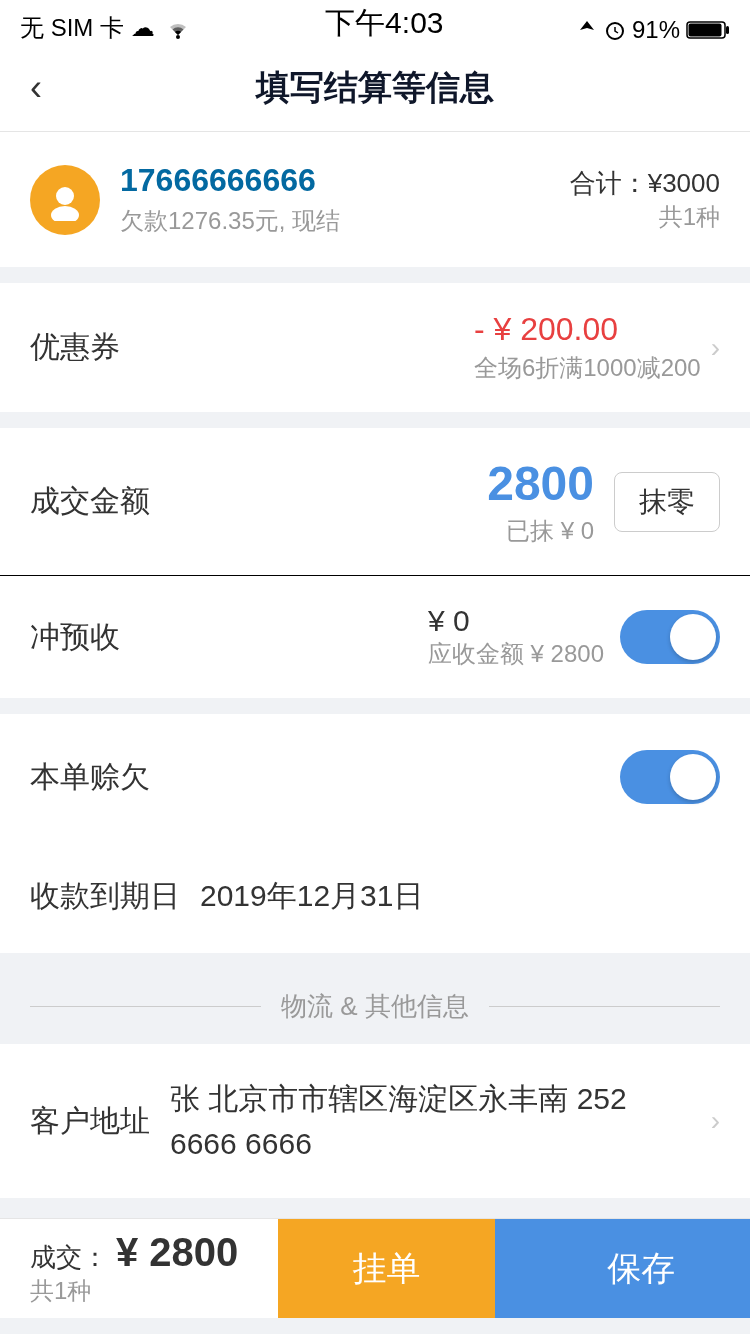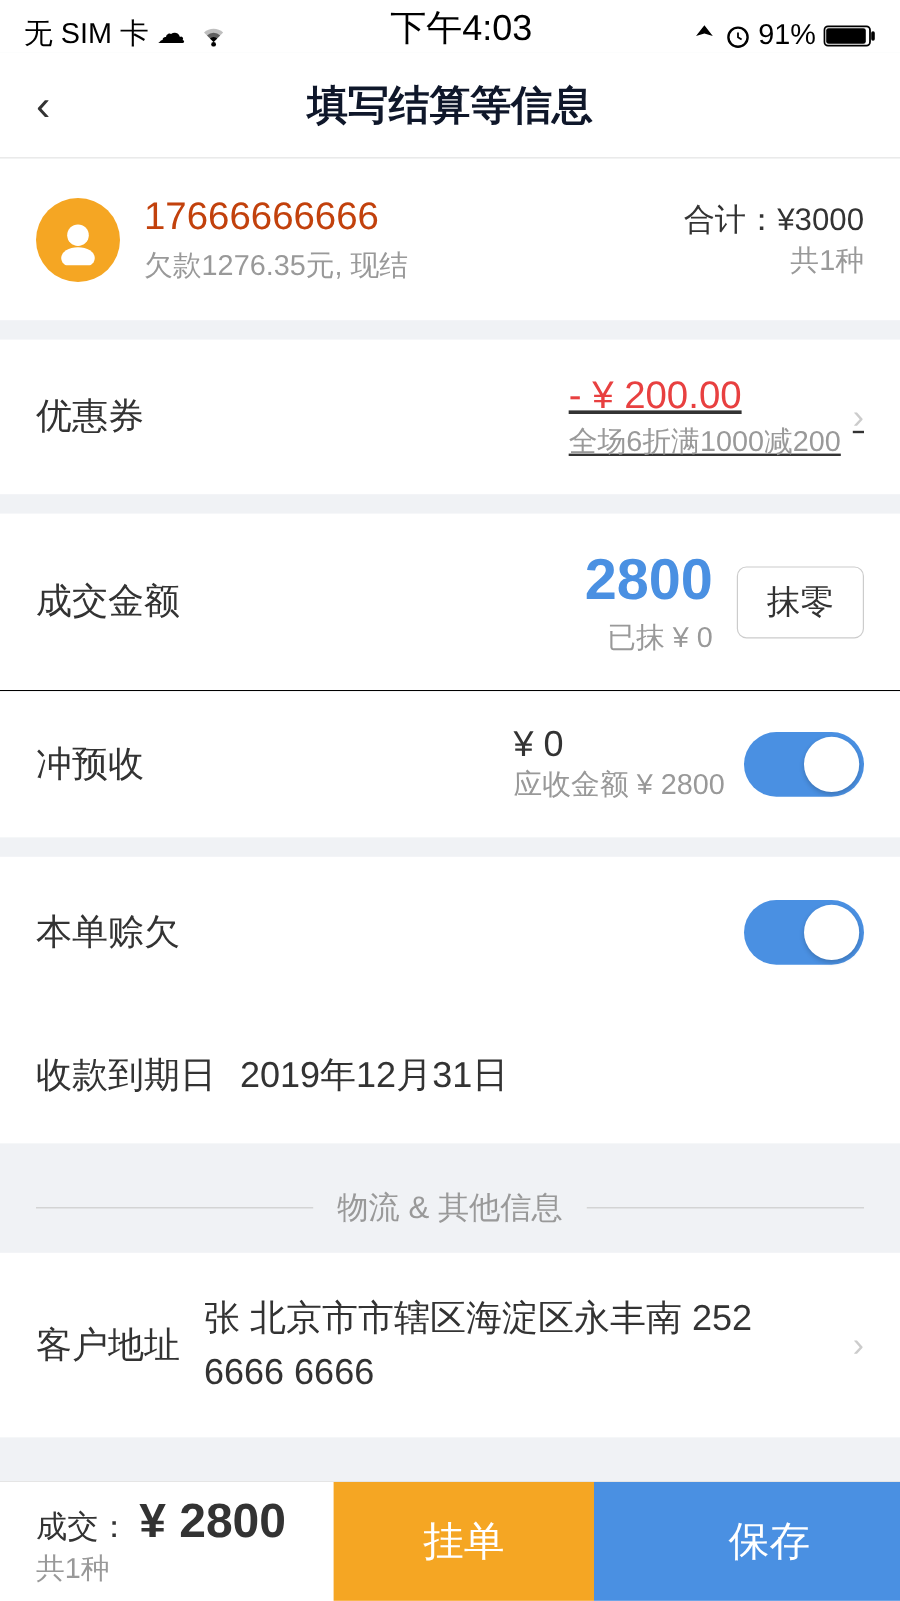--- a/index.html
+++ b/index.html
@@ -68,40 +68,40 @@
       height: 70px;
       border-radius: 50%;
       background: #f5a623;
       display: flex;
       align-items: center;
       justify-content: center;
       flex-shrink: 0;
     }
     .avatar svg { width: 42px; height: 42px; }
     .customer-info { display: flex; flex-direction: column; gap: 6px; }
-    .customer-phone { font-size: 32px; font-weight: 400; color: #c2410c; }
+    .customer-phone { font-size: 32px; font-weight: 700; color: #0369a1; }
     .customer-debt { font-size: 24px; color: #999; }
     .customer-total { text-align: right; }
     .total-label { font-size: 26px; color: #333; }
     .total-count { font-size: 24px; color: #999; }
 
     
     .divider { height: 16px; background: #f0f2f5; }
     .row-label { font-size: 30px; color: #333; }
     .chevron-icon { color: #ccc; font-size: 28px; }
 
     
     .coupon-row {
       display: flex;
       align-items: center;
       justify-content: space-between;
       padding: 28px 30px;
       background: #fff;
     }
-    .coupon-right { display: flex; align-items: center; gap: 10px; text-decoration: underline; }
+    .coupon-right { display: flex; align-items: center; gap: 10px; }
     .coupon-amount { font-size: 32px; color: #e84040; font-weight: 500; }
     .coupon-desc { font-size: 24px; color: #999; text-align: right; margin-top: 4px; }
 
     
     .amount-row {
       display: flex;
       align-items: center;
       justify-content: space-between;
       padding: 28px 30px;
       background: #fff;
@@ -194,21 +194,21 @@
       padding: 32px 30px;
       background: #fff;
       gap: 20px;
     }
     .address-label { font-size: 30px; color: #333; flex-shrink: 0; }
     .address-value { font-size: 30px; color: #333; flex: 1; line-height: 1.5; }
 
     
     .footer {
       position: fixed;
-      bottom: 0;
+      bottom: 16px;
       left: 0;
       width: 750px;
       height: 100px;
       background: #fff;
       display: flex;
       align-items: center;
       border-top: 1px solid #e5e5e5;
     }
     .footer-info {
       flex: 1;

